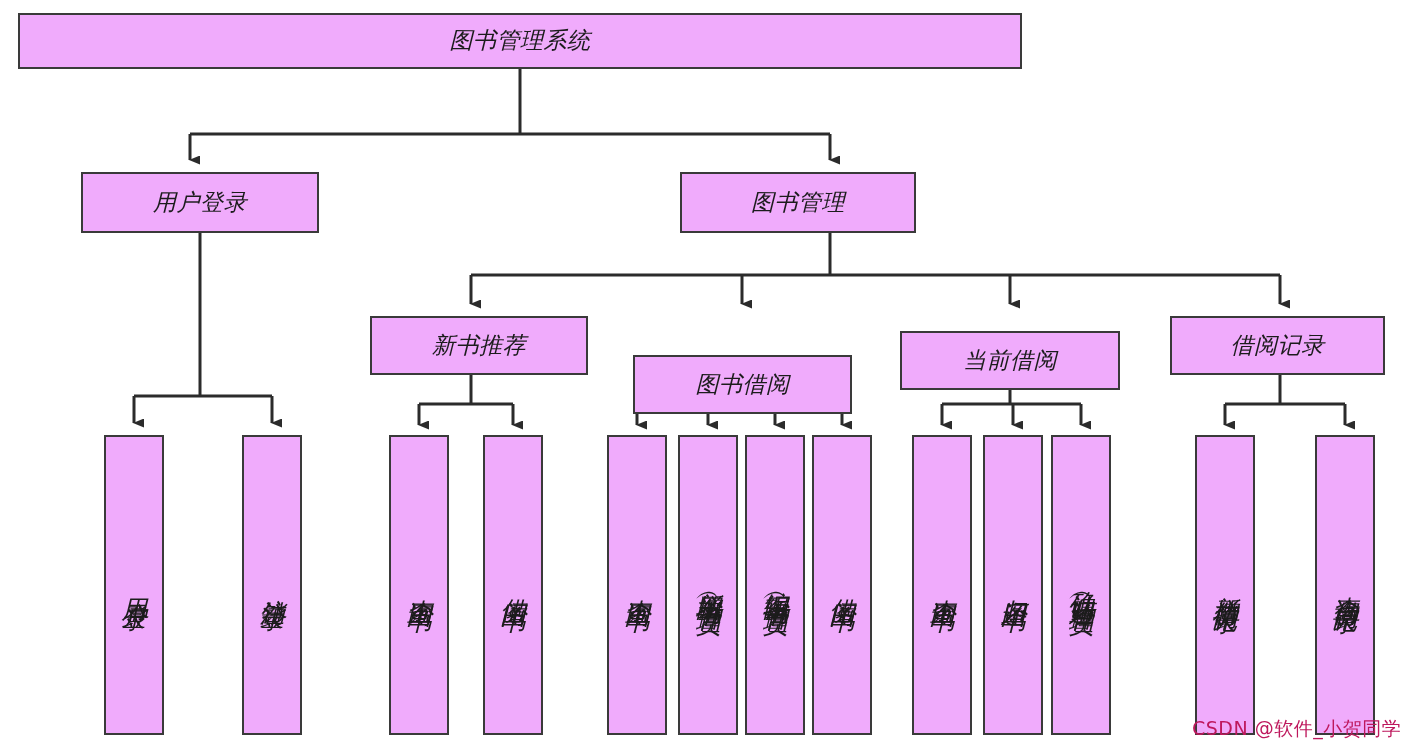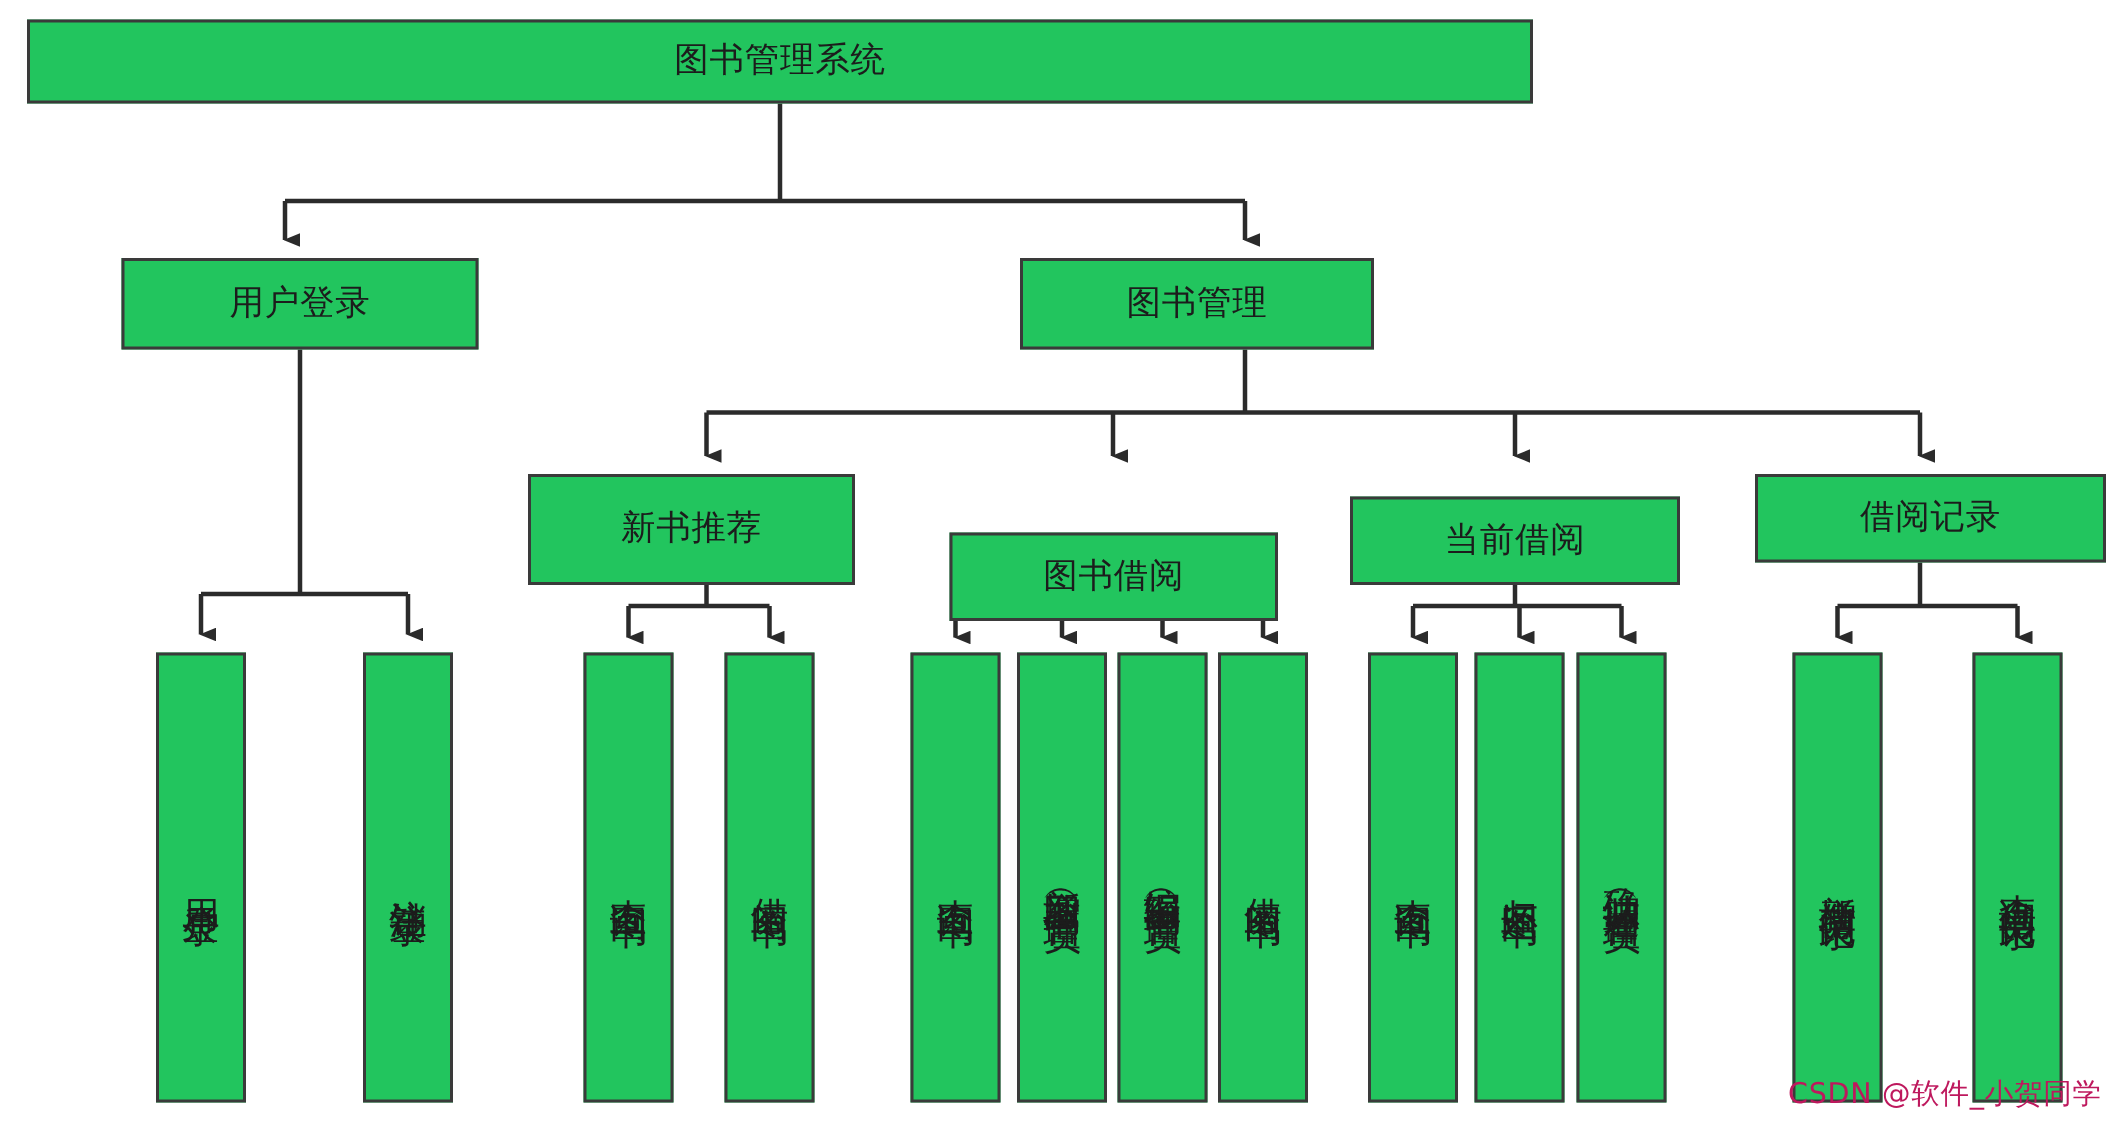--- a/index.html
+++ b/index.html
@@ -22,26 +22,27 @@
     position: absolute;
     left: 0;
     top: 0;
     width: 1405px;
     height: 747px;
     pointer-events: none;
   }
   .node {
     position: absolute;
     box-sizing: border-box;
-    background: #22c55e;
+    background: #f0abfc;
     border: 2.5px solid #3a3a3a;
     display: flex;
     align-items: center;
     justify-content: center;
     color: #1c1c1c;
+    font-style: italic;
   }
   .node .label {
     display: block;
     text-align: center;
     line-height: 1.28;
     letter-spacing: 0.5px;
   }
   .node.horiz .label {
     writing-mode: horizontal-tb;
     font-size: 23px;
@@ -125,30 +126,30 @@
     <span class="label">图书管理系统</span>
   </div>
 
   <div class="node horiz" style="left:81px; top:172px; width:238px; height:61px;">
     <span class="label">用户登录</span>
   </div>
   <div class="node horiz" style="left:680px; top:172px; width:236px; height:61px;">
     <span class="label">图书管理</span>
   </div>
 
-  <div class="node horiz" style="left:352px; top:316px; width:218px; height:74px;">
+  <div class="node horiz" style="left:370px; top:316px; width:218px; height:59px;">
     <span class="label">新书推荐</span>
   </div>
   <div class="node horiz" style="left:633px; top:316px; width:219px; height:59px;margin-top:39px;">
     <span class="label">图书借阅</span>
   </div>
   <div class="node horiz" style="left:900px; top:331px; width:220px; height:59px;">
     <span class="label">当前借阅</span>
   </div>
-  <div class="node horiz" style="left:1170px; top:316px; width:234px; height:59px;">
+  <div class="node horiz" style="left:1170px; top:316px; width:215px; height:59px;">
     <span class="label">借阅记录</span>
   </div>
 
   <div class="node vert" style="left:104px; top:435px; width:60px; height:300px;">
     <span class="label">用户登录</span>
   </div>
   <div class="node vert" style="left:242px; top:435px; width:60px; height:300px;">
     <span class="label">注销登录</span>
   </div>
 

